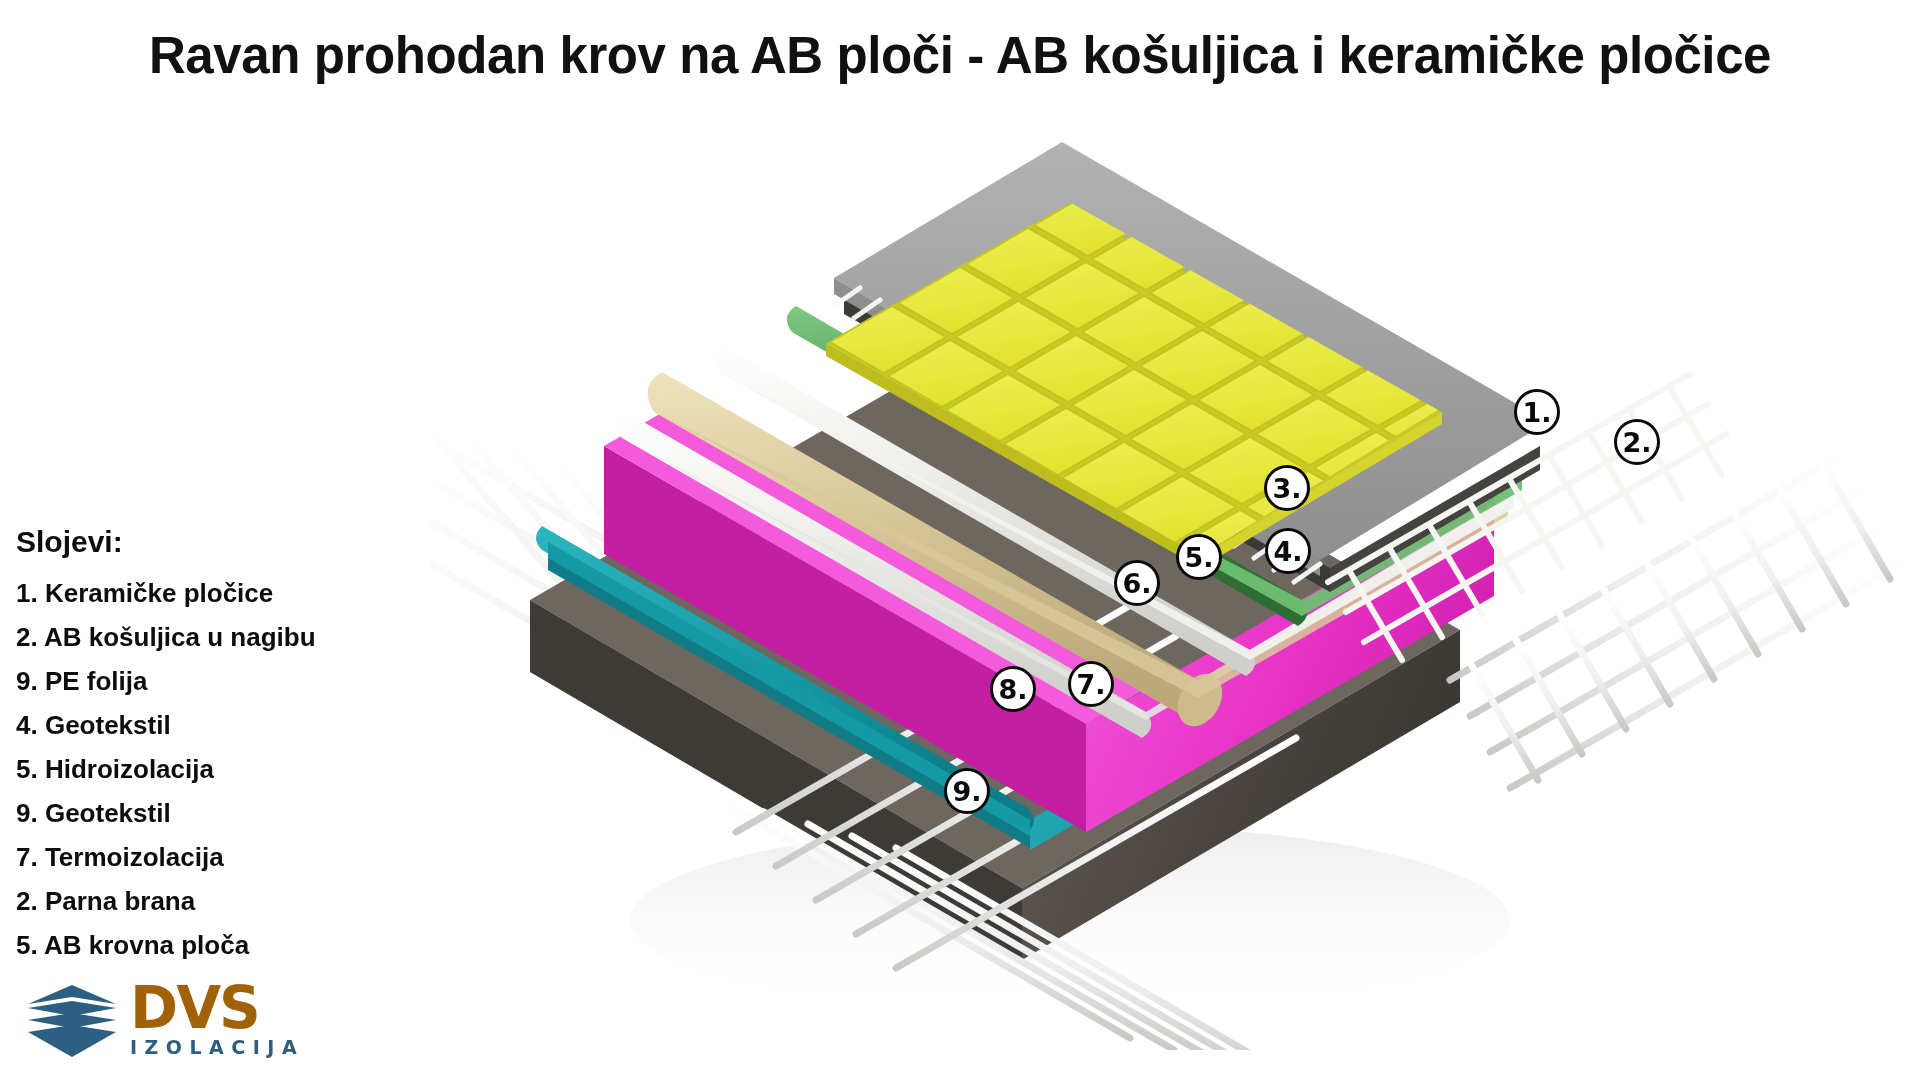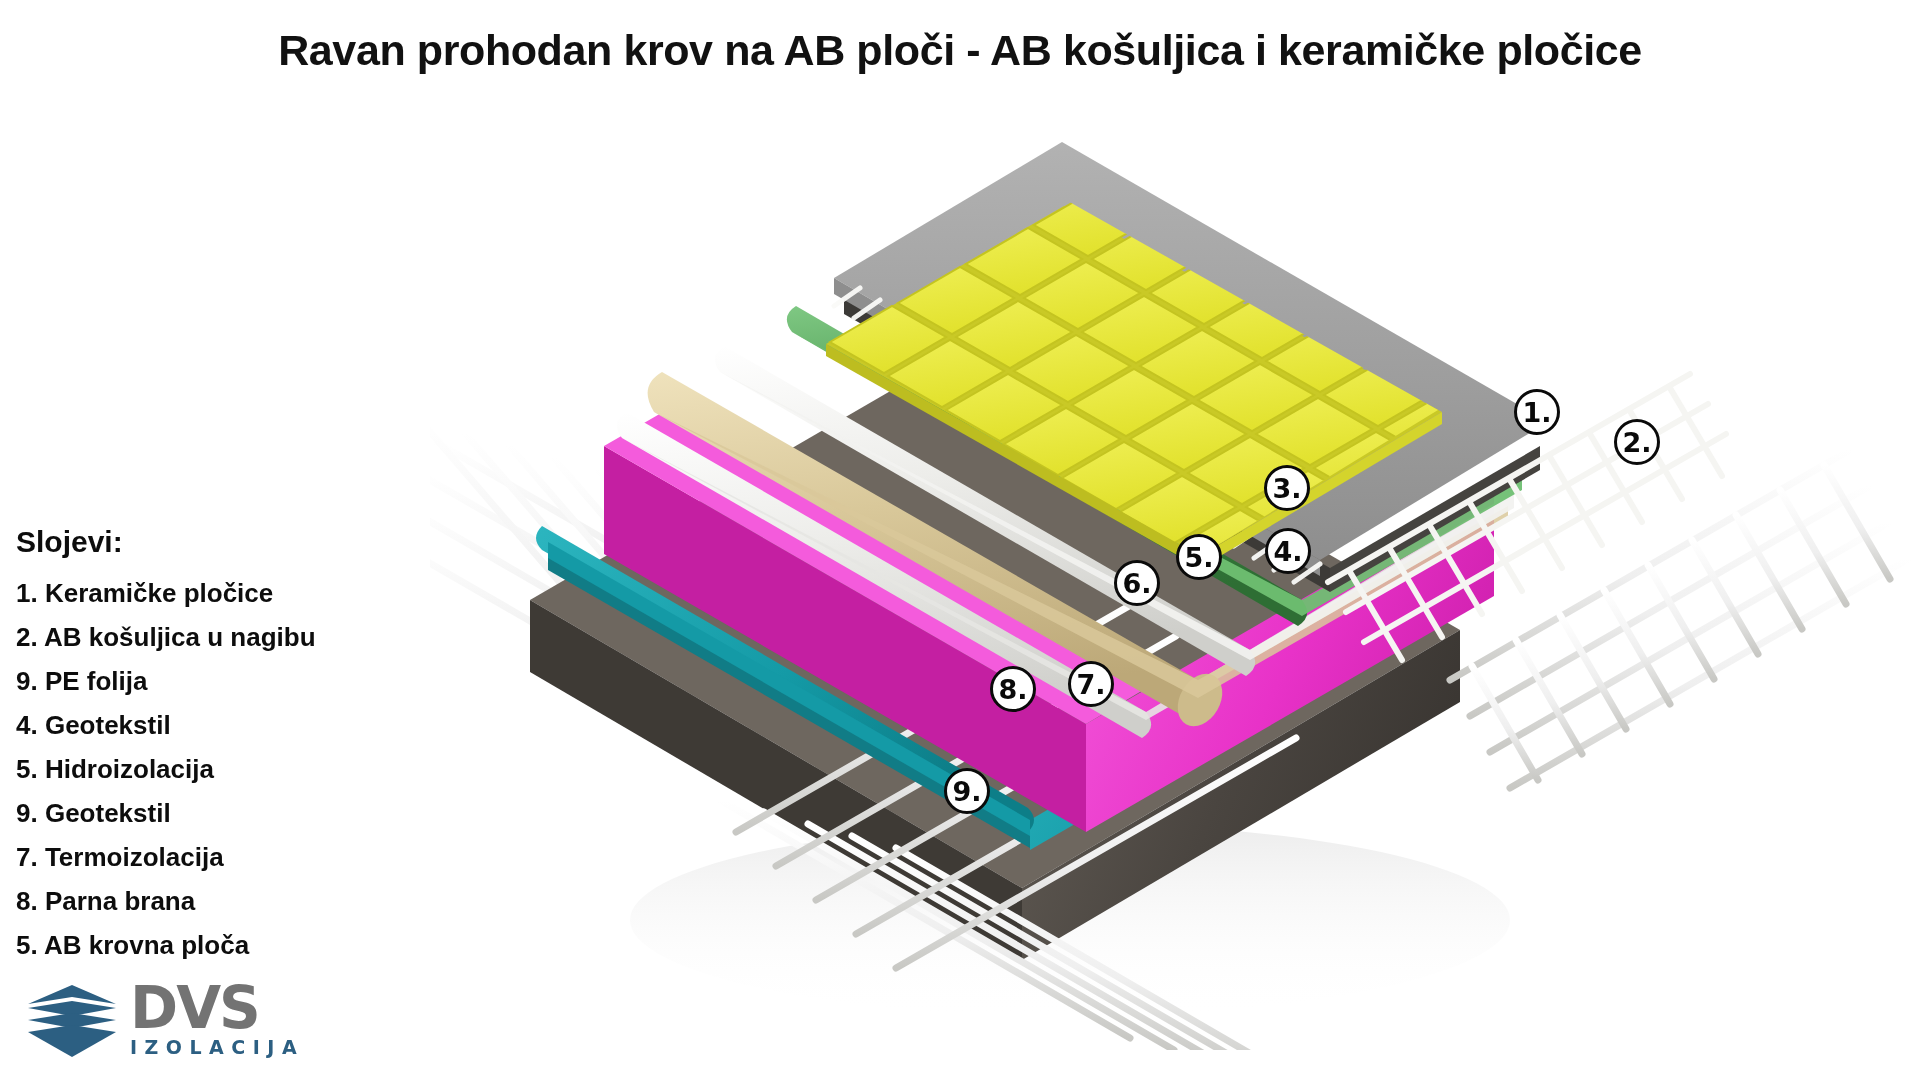--- a/index.html
+++ b/index.html
@@ -8,21 +8,21 @@
     background:#ffffff;
     font-family:"Liberation Sans", sans-serif;
     overflow:hidden;
   }
   #stage { position:relative; width:1920px; height:1080px; background:#fff; }
 
   
   #title {
     position:absolute; left:0; top:26px; width:1920px;
     text-align:center;
-    font-size:43px; font-weight:bold; color:#111;
+    font-size:51px; font-weight:bold; color:#111;
     letter-spacing:-0.4px;
     white-space:nowrap;
   }
 
   
   #legend { position:absolute; left:16px; top:525px; width:520px; }
   #legend-title { font-size:30px; font-weight:bold; color:#0d0d0d; margin-bottom:12px; }
   .legend-item {
     font-size:26px; font-weight:bold; color:#0d0d0d;
     line-height:44px; white-space:nowrap;
@@ -30,21 +30,21 @@
 
   
   #logo {
     position:absolute; left:26px; top:978px;
     width:340px; height:86px;
     display:flex; align-items:center; gap:12px;
   }
   #logo-mark { width:92px; height:76px; flex:0 0 auto; }
   #logo-text { display:flex; flex-direction:column; justify-content:center; }
   #logo-word {
-    font-size:58px; font-weight:bold; color:#737373;
+    font-size:58px; font-weight:bold; color:#a16207;
     line-height:0.86; letter-spacing:-2px;
     font-family:"DejaVu Sans", sans-serif;
   }
   #logo-sub {
     font-size:19px; font-weight:bold; color:#2c5f82;
     letter-spacing:7.5px; margin-top:3px;
     font-family:"DejaVu Sans", sans-serif;
     text-align:right;
   }
 
@@ -334,21 +334,21 @@
 
   <div id="legend">
     <div id="legend-title">Slojevi:</div>
     <div class="legend-item">1. Keramičke pločice</div>
     <div class="legend-item">2. AB košuljica u nagibu</div>
     <div class="legend-item">9. PE folija</div>
     <div class="legend-item">4. Geotekstil</div>
     <div class="legend-item">5. Hidroizolacija</div>
     <div class="legend-item">9. Geotekstil</div>
     <div class="legend-item">7. Termoizolacija</div>
-    <div class="legend-item">8. Parna brana</div>
+    <div class="legend-item">2. Parna brana</div>
     <div class="legend-item">5. AB krovna ploča</div>
   </div>
 
   <div id="logo">
     <svg id="logo-mark" viewBox="0 0 92 76">
       <polygon points="46,2 90,21 46,14 2,21" fill="#2c5f82"></polygon>
       <polygon points="2,25 46,18 90,25 46,33" fill="#2c5f82"></polygon>
       <polygon points="2,37 46,30 90,37 46,45" fill="#2c5f82"></polygon>
       <polygon points="2,49 46,42 90,49 46,74" fill="#2c5f82"></polygon>
     </svg>

